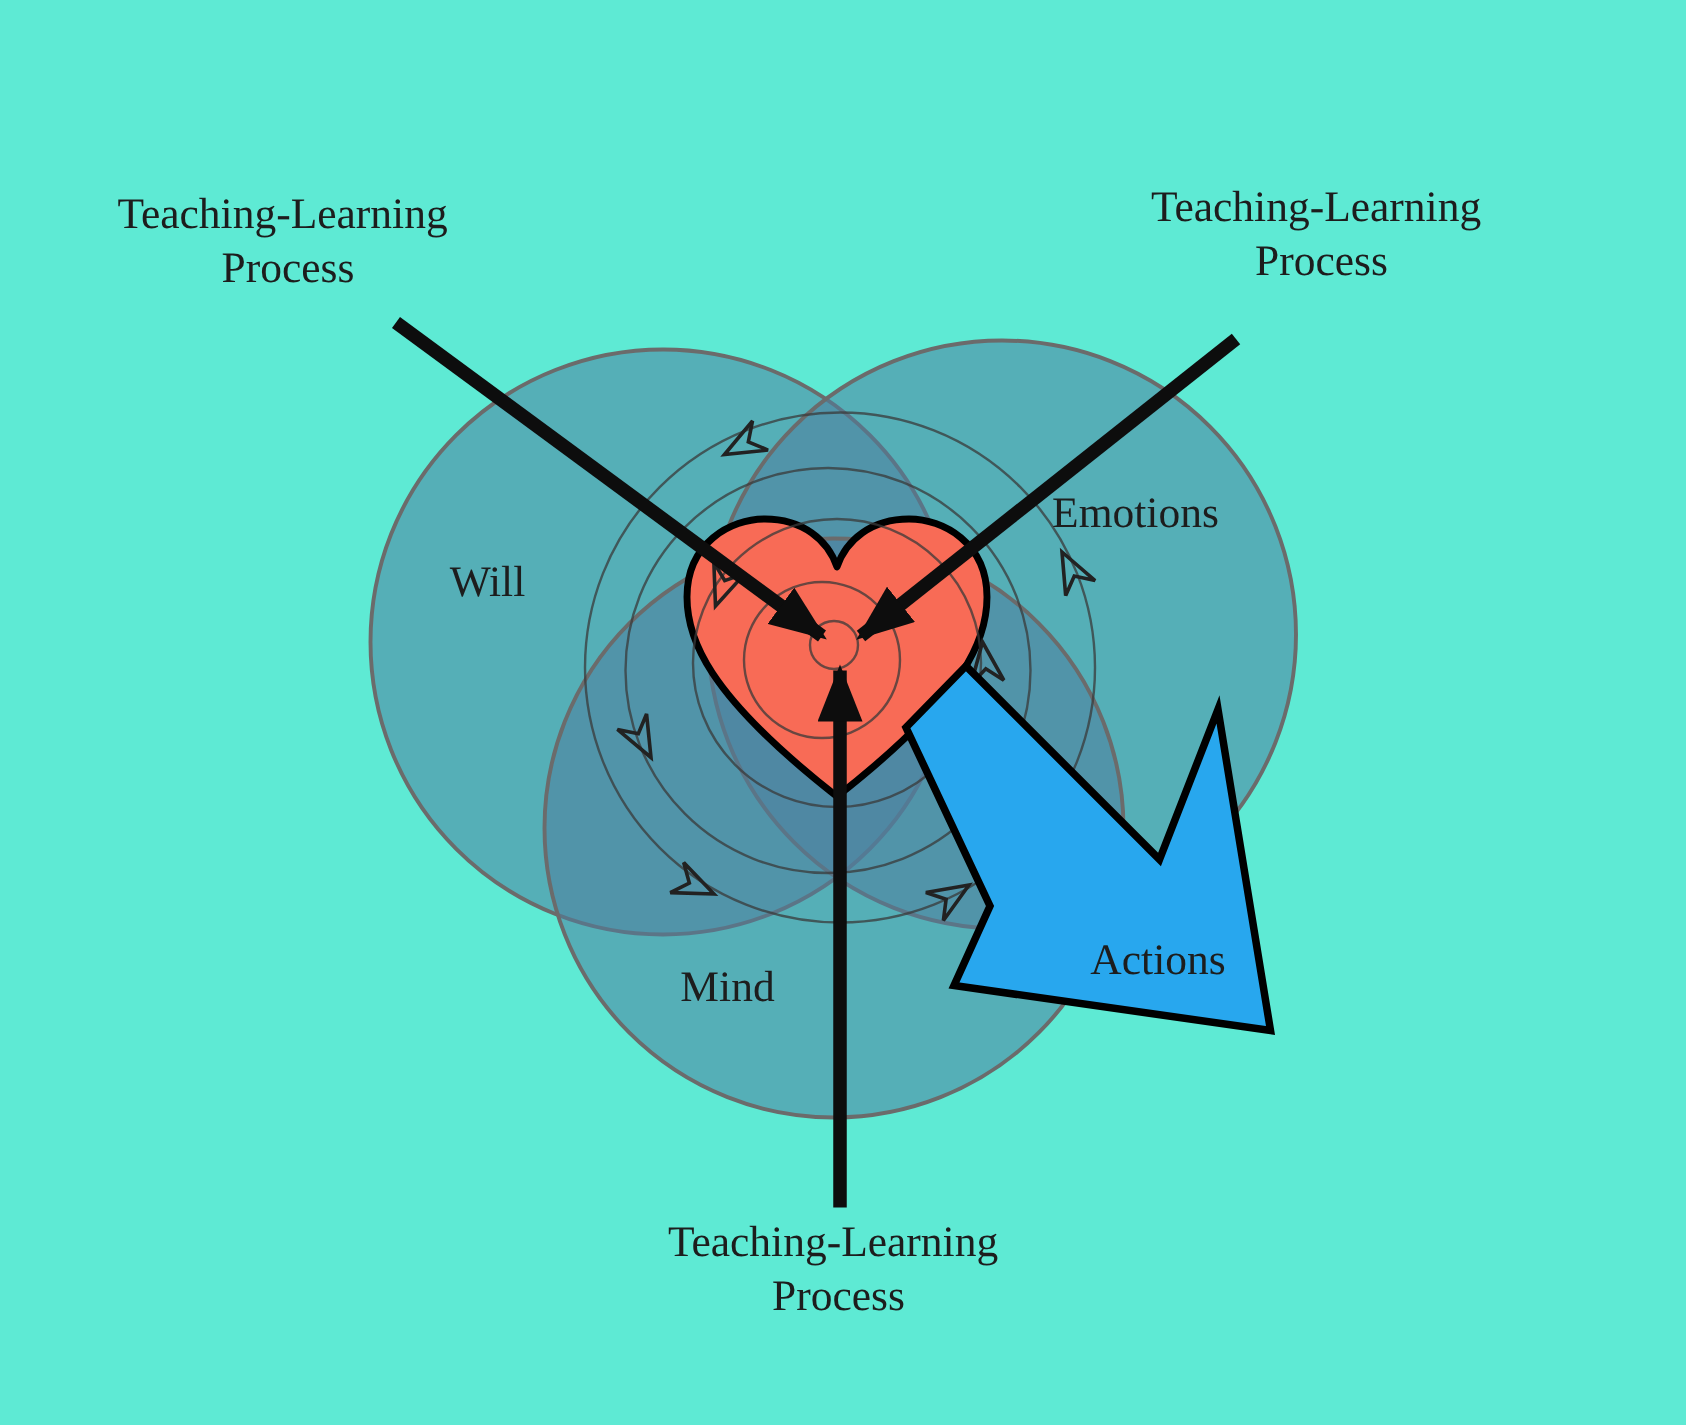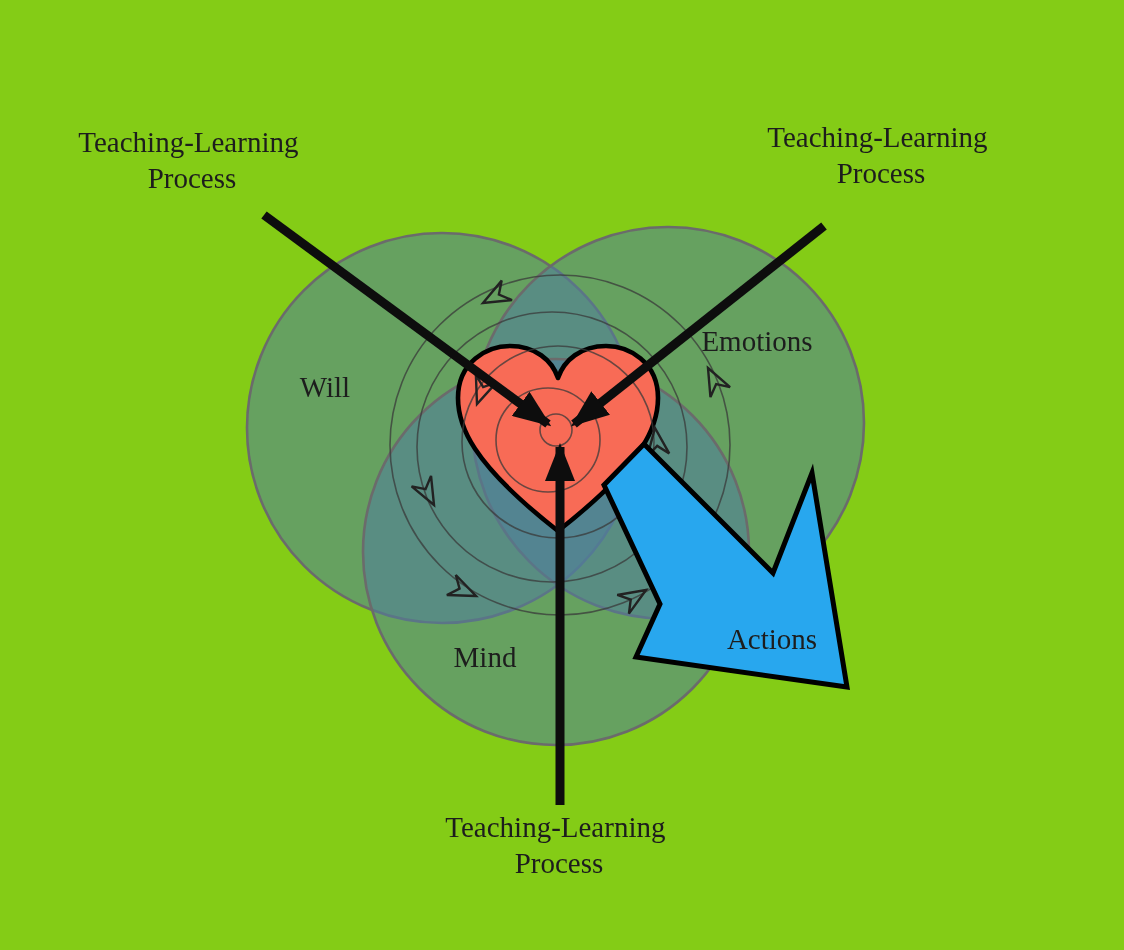--- a/index.html
+++ b/index.html
@@ -4,21 +4,21 @@
 <style>
   html, body {
     margin: 0;
     padding: 0;
     background: #ffffff;
   }
   .stage {
     position: relative;
     width: 1124px;
     height: 950px;
-    background: #84cc16;
+    background: #5eead4;
     overflow: hidden;
   }
   svg { display: block; }
 
   text {
     font-family: "Liberation Serif", "DejaVu Serif", serif;
     fill: #1d1d1d;
   }
   .label-lg { font-size: 29px; }
   .label-process { font-size: 29px; }

